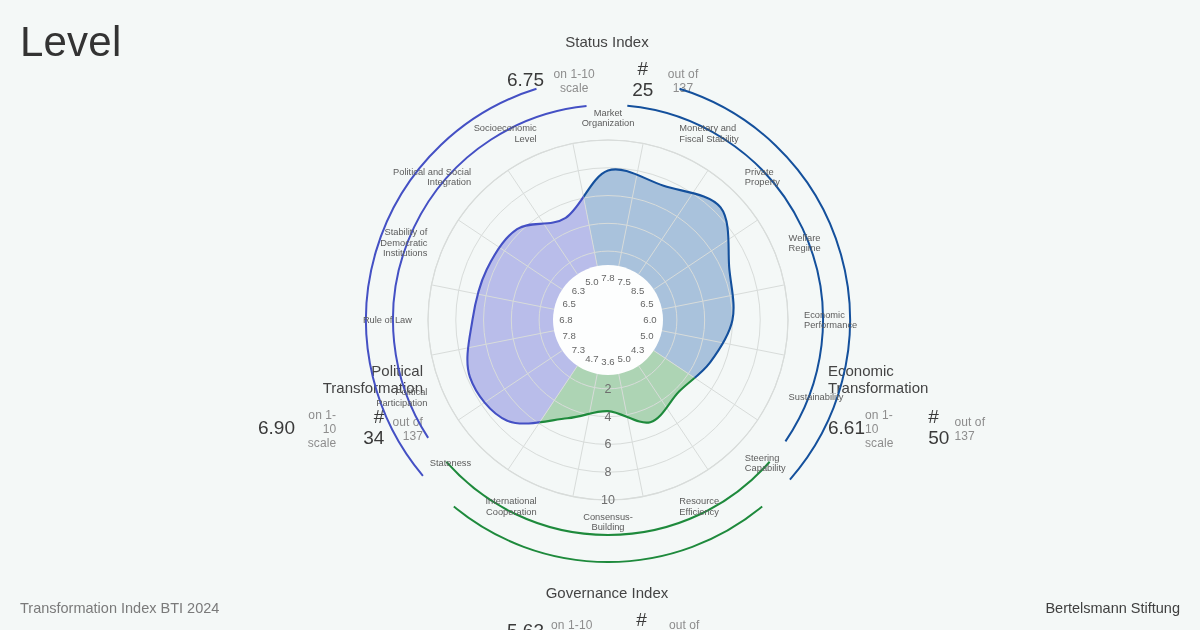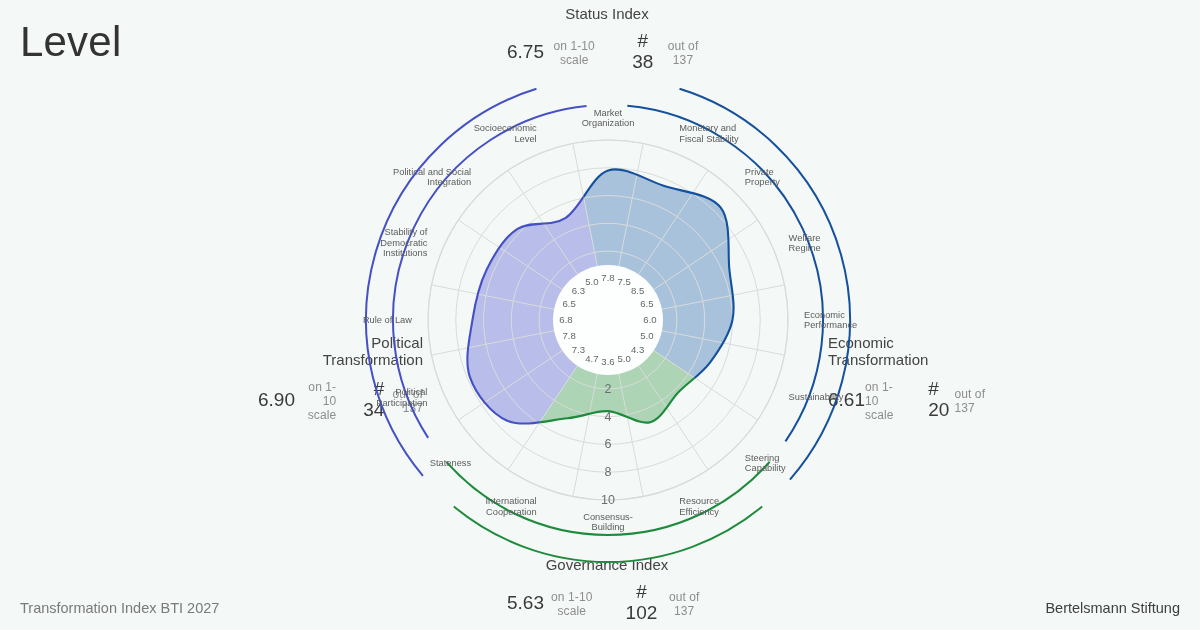--- a/index.html
+++ b/index.html
@@ -20,21 +20,21 @@
   .footer-left{
     position:absolute;left:20px;bottom:14px;
     font-size:14.5px;color:#7a7a7a;
   }
   .footer-right{
     position:absolute;right:20px;bottom:14px;
     font-size:14.5px;color:#404040;
   }
 
   
-  .index-block{position:absolute;text-align:center;}
+  .index-block{position:absolute;text-align:center;margin-top:28px;}
   .index-block .idx-title{
     font-size:15px;color:#444;line-height:17px;font-weight:400;
   }
   .idx-nums{display:flex;justify-content:center;gap:22px;margin-top:8px;}
   .idx-col{display:flex;flex-direction:row;align-items:center;}
   .idx-val{font-size:19px;color:#3a3a3a;line-height:21px;}
   .idx-sub{font-size:12px;color:#8d8d8d;margin-top:4px;letter-spacing:0.1px;}
 
   #status-index{left:507px;top:5px;width:200px;}
   #governance-index{left:507px;top:556px;width:200px;}
@@ -65,21 +65,21 @@
 <div class="country-title">Level</div>
 
 <div class="index-block" id="status-index">
   <div class="idx-title">Status Index</div>
   <div class="idx-nums">
     <div class="idx-col">
       <div class="idx-val">6.75</div>
       <div class="idx-sub">on 1-10 scale</div>
     </div>
     <div class="idx-col">
-      <div class="idx-val"># 38</div>
+      <div class="idx-val"># 25</div>
       <div class="idx-sub">out of 137</div>
     </div>
   </div>
 </div>
 
 <div class="index-block" id="political-index">
   <div class="idx-title">
     <div>Political</div>
     <div>Transformation</div>
   </div>
@@ -99,21 +99,21 @@
   <div class="idx-title">
     <div>Economic</div>
     <div>Transformation</div>
   </div>
   <div class="idx-nums">
     <div class="idx-col">
       <div class="idx-val">6.61</div>
       <div class="idx-sub">on 1-10 scale</div>
     </div>
     <div class="idx-col">
-      <div class="idx-val"># 20</div>
+      <div class="idx-val"># 50</div>
       <div class="idx-sub">out of 137</div>
     </div>
   </div>
 </div>
 
 <div class="index-block" id="governance-index">
   <div class="idx-title">Governance Index</div>
   <div class="idx-nums">
     <div class="idx-col">
       <div class="idx-val">5.63</div>
@@ -233,14 +233,14 @@
       <g>
         <text x="258" y="317.89" class="ring-label" text-anchor="middle">2</text>
         <text x="258" y="345.67" class="ring-label" text-anchor="middle">4</text>
         <text x="258" y="373.44" class="ring-label" text-anchor="middle">6</text>
         <text x="258" y="401.22" class="ring-label" text-anchor="middle">8</text>
         <text x="258" y="429.00" class="ring-label" text-anchor="middle">10</text>
       </g>
     </svg>
 </div>
 
-<div class="footer-left">Transformation Index BTI 2027</div>
+<div class="footer-left">Transformation Index BTI 2024</div>
 <div class="footer-right">Bertelsmann Stiftung</div>
 
 </body></html>

